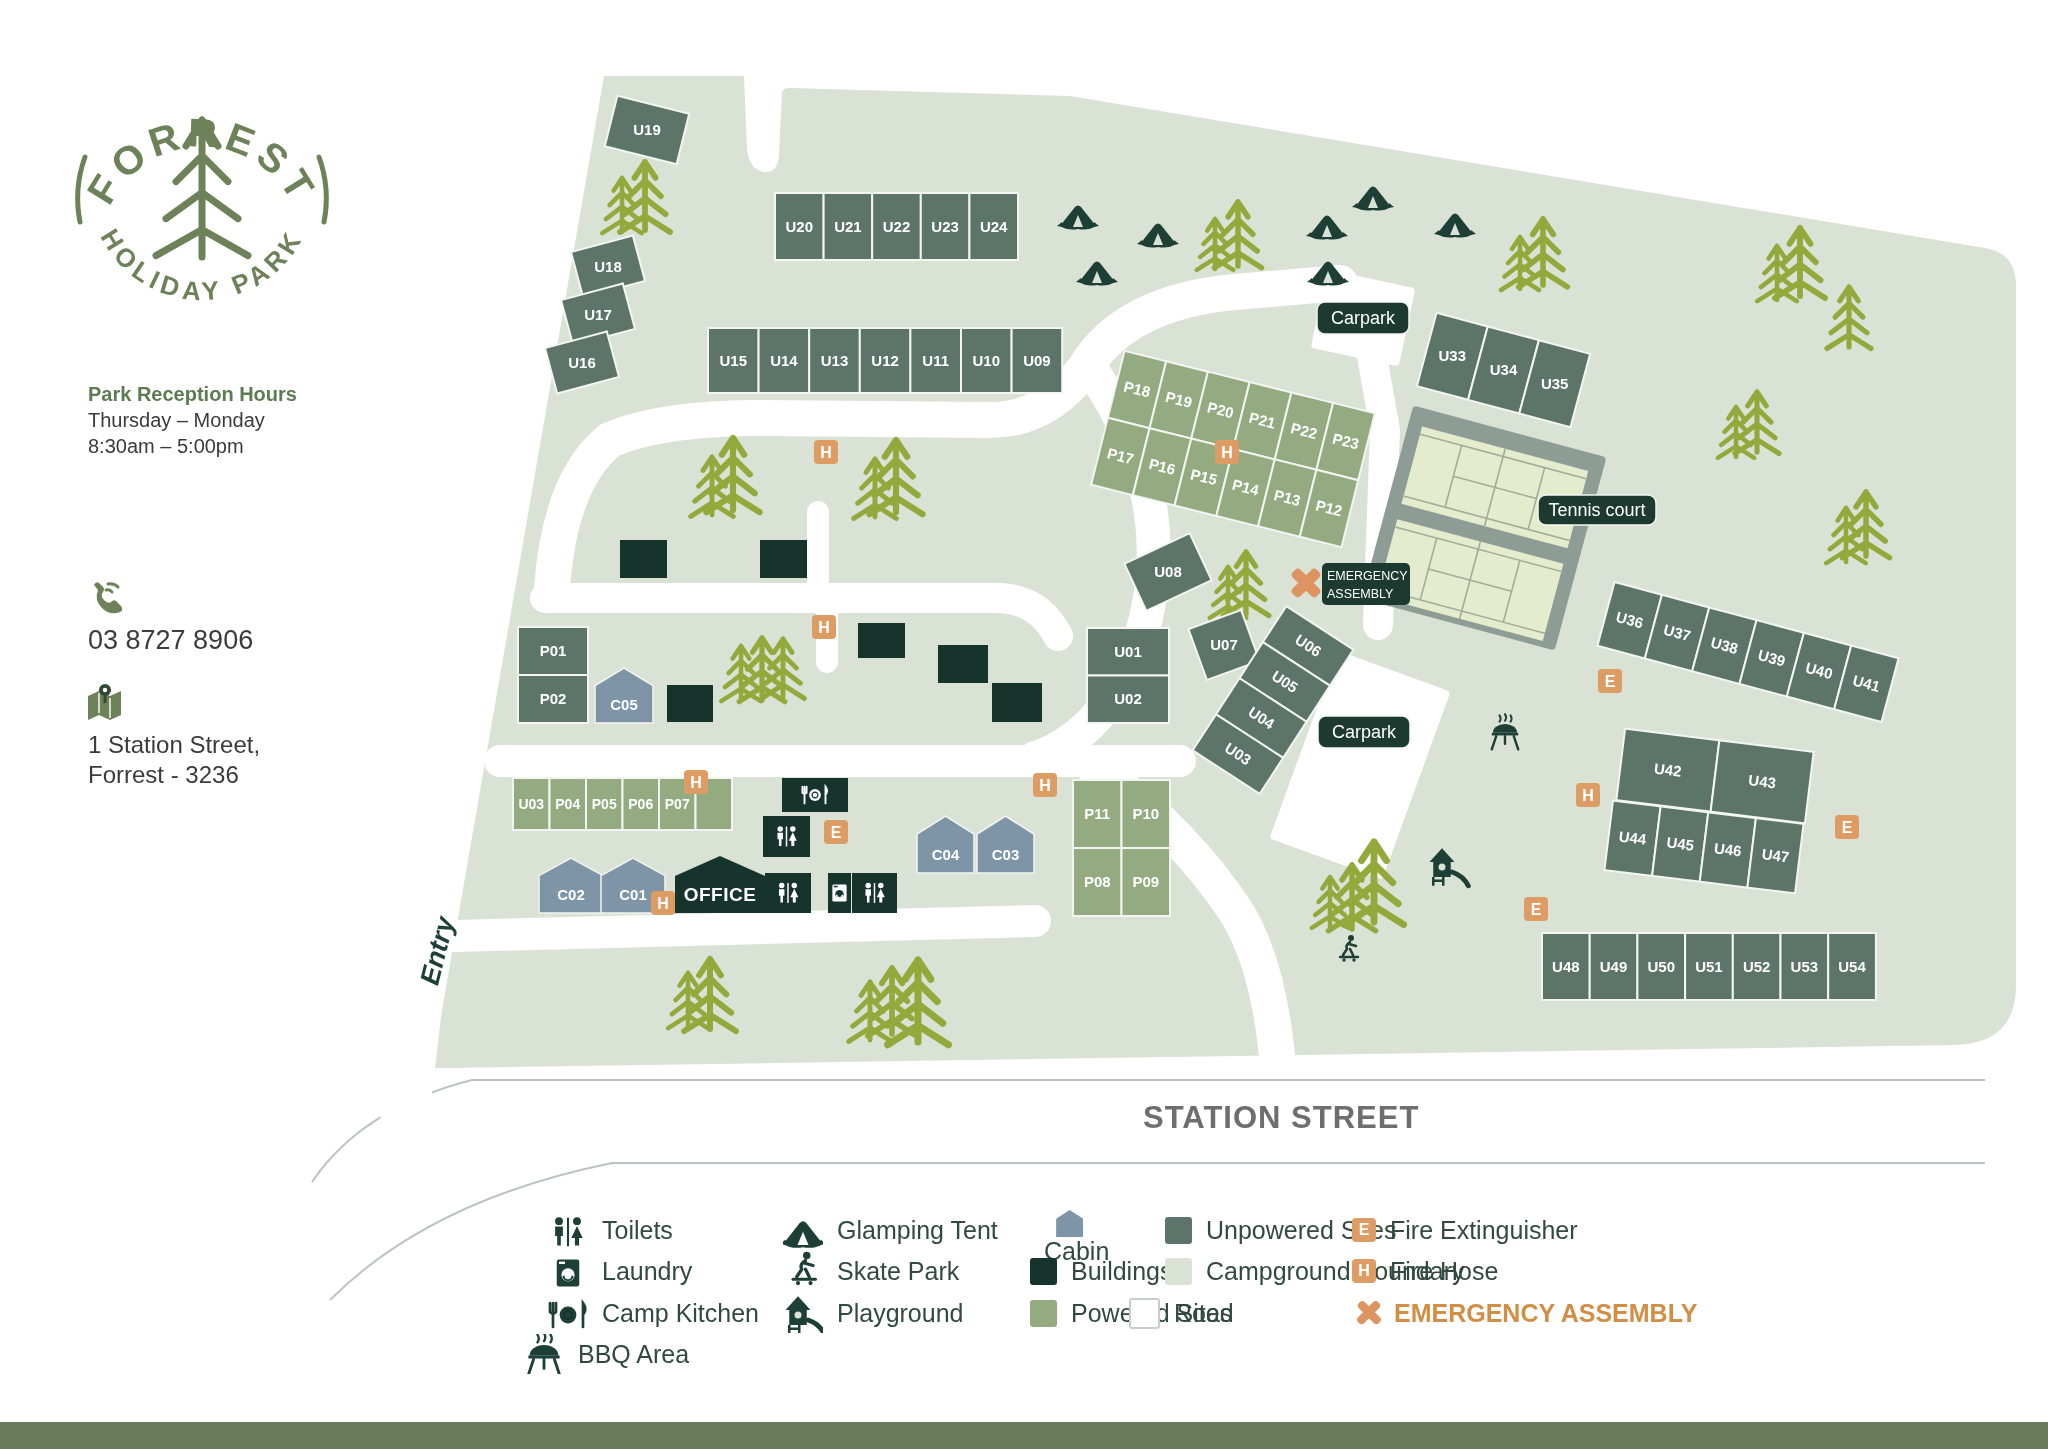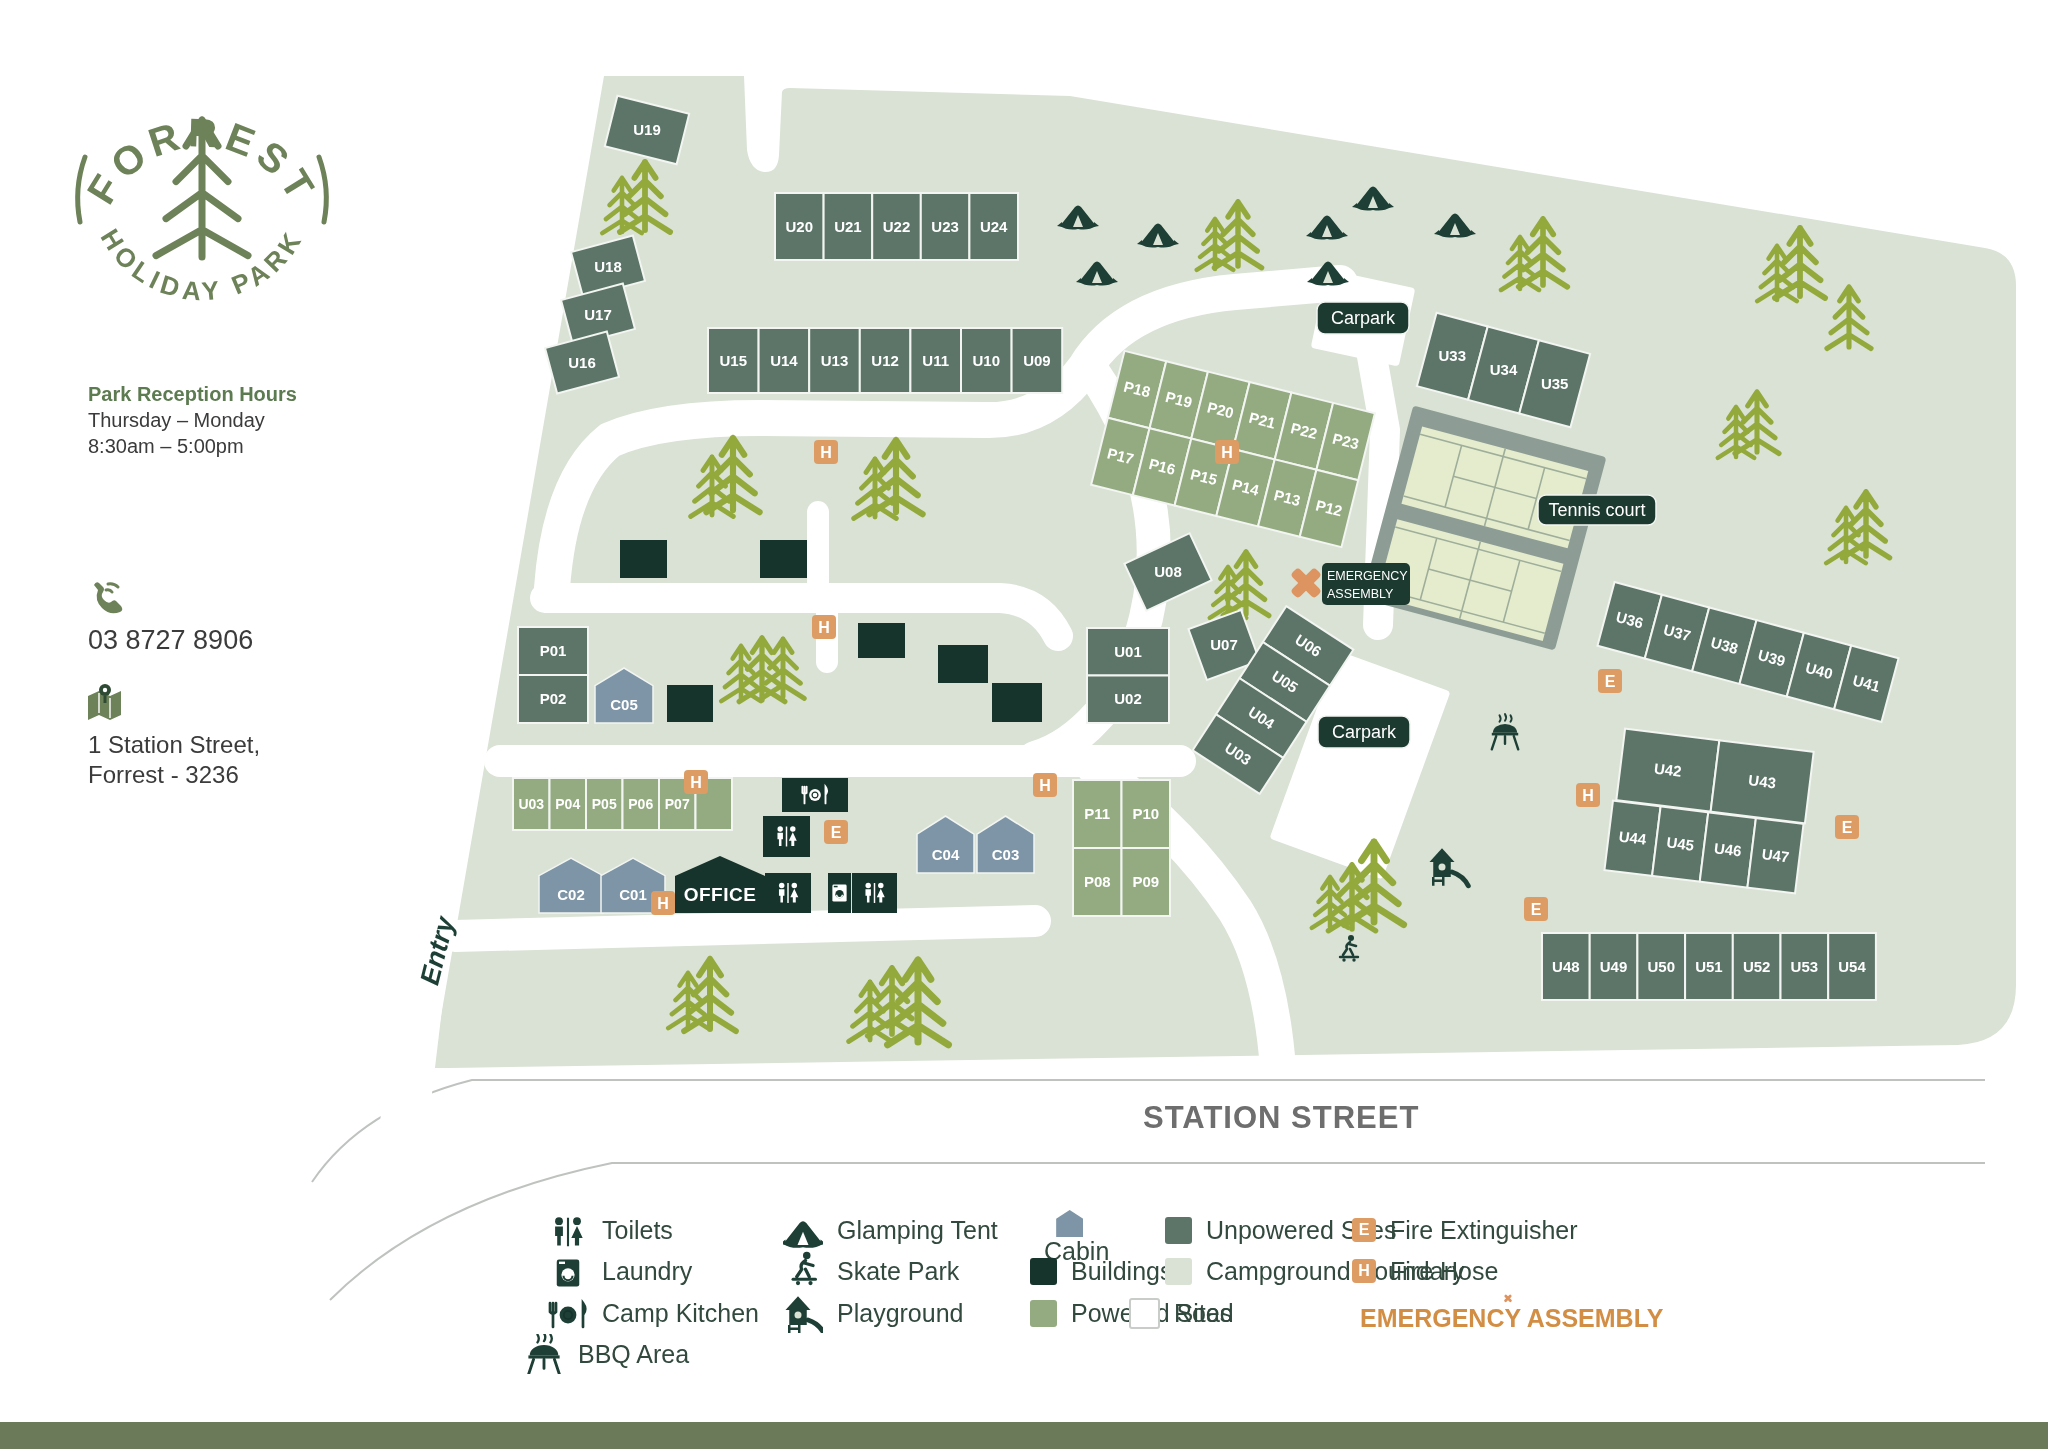--- a/index.html
+++ b/index.html
@@ -615,21 +615,21 @@
         <span class="lab">Road</span>
       </div>
       <div class="leg-row" style="left: 1352px; top: 14px;">
         <div class="badge-sq">E</div>
         <span class="lab">Fire Extinguisher</span>
       </div>
       <div class="leg-row" style="left: 1352px; top: 55px;">
         <div class="badge-sq">H</div>
         <span class="lab">Fire Hose</span>
       </div>
-      <div class="leg-row em" style="left: 1352px; top: 97px; flex-direction: column;">
+      <div class="leg-row em" style="left: 1352px; top: 97px;">
         <svg width="34" height="34" viewBox="-18 -18 36 36">
           <g transform="rotate(45)">
             <rect x="-15" y="-5" width="30" height="9" fill="#dd9460" rx="4"></rect>
             <rect x="-5" y="-15" width="9" height="30" fill="#dd9460" rx="4"></rect>
           </g>
         </svg>
         <span class="lab">EMERGENCY ASSEMBLY</span>
       </div>
     </div>
 

